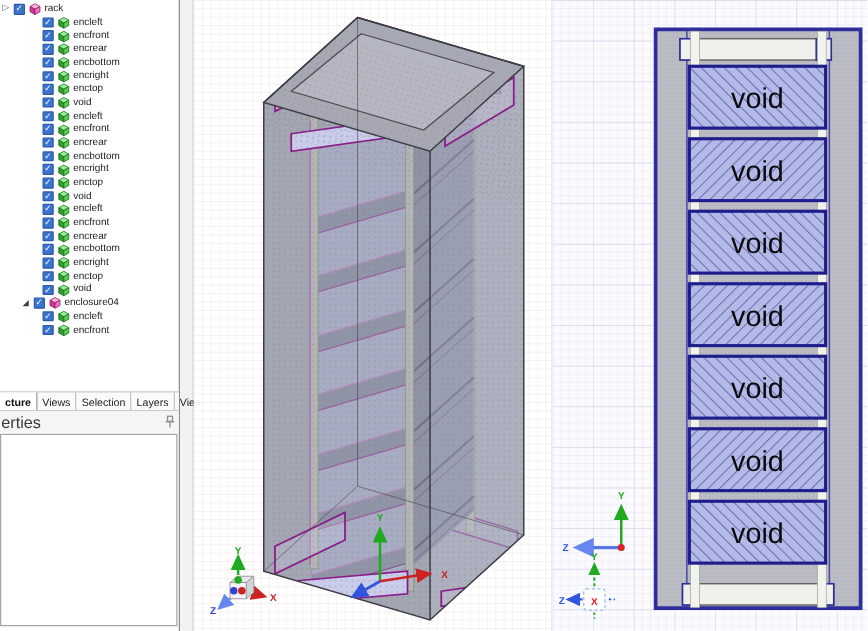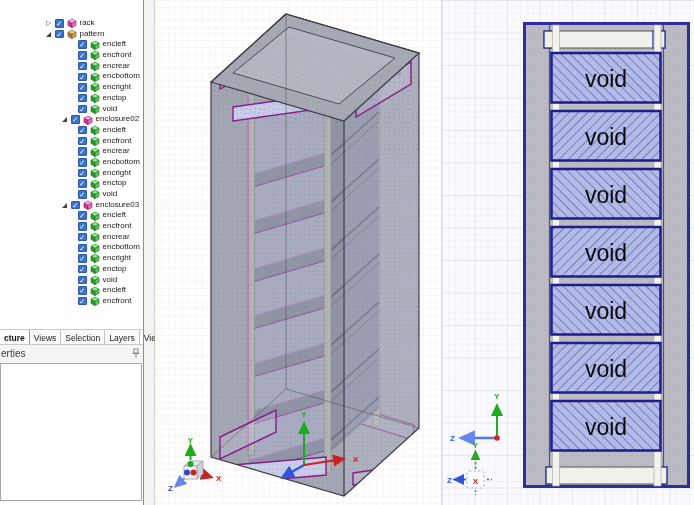--- a/index.html
+++ b/index.html
@@ -3,41 +3,41 @@
 <meta charset="utf-8">
 <style>
   html,body{margin:0;padding:0;}
   body{width:694px;height:505px;overflow:hidden;background:#fff;
        font-family:"Liberation Sans",sans-serif;-webkit-font-smoothing:antialiased;}
   #app{display:flex;width:694px;height:505px;}
 
   
   #leftpanel{width:143px;min-width:143px;height:505px;background:#fff;
              border-right:1px solid #8e8e8e;display:flex;flex-direction:column;position:relative;}
-  #tree{height:311px;overflow:hidden;padding-top:18px;margin-left:44px;}
+  #tree{height:311px;overflow:hidden;padding-top:2px;}
   .trow{height:10.7px;line-height:10.7px;display:flex;align-items:center;white-space:nowrap;}
   .exp{width:9px;min-width:9px;display:inline-block;font-size:7px;color:#555;line-height:10px;}
   .exp.open{width:0;height:0;border-left:5px solid transparent;border-bottom:5px solid #404040;
             margin-right:4px;min-width:0;}
   .cb{width:8.5px;height:8.5px;min-width:8.5px;background:#3b74cc;border:1px solid #2d5aa8;
       border-radius:1px;color:#fff;font-size:7px;line-height:8px;text-align:center;
       box-sizing:border-box;margin-right:3px;}
   .ticon{width:10px;min-width:10px;height:10px;margin-right:3px;display:inline-block;}
   .ticon svg{display:block;}
   .tlabel{font-size:8px;color:#1c1c1c;}
 
   
   #tabbar{height:14px;border-top:1px solid #c9c9c9;border-bottom:1px solid #c9c9c9;
           background:#fafafa;display:flex;align-items:stretch;font-size:8.5px;color:#222;}
   .tab{padding:1px 4px 0 4px;border-right:1px solid #c4c4c4;display:flex;align-items:center;}
   .tab.sel{background:#fff;border-right:1px solid #9a9a9a;font-weight:bold;color:#111;}
 
   
   #prophead{height:17px;background:#f5f5f7;display:flex;align-items:center;
-            font-size:10px;color:#3a3a3a;position:relative;}
+            font-size:13px;color:#3a3a3a;position:relative;}
   #prophead .title{padding-left:1px;}
   #pin{position:absolute;right:2px;top:3px;width:10px;height:11px;}
   #propbody{flex:1;margin:1px 1px 4px 0;border:1px solid #a6a6a6;background:#fff;}
 
   
   #splitter{width:10px;min-width:10px;background:#f2f2f2;border-right:1px solid #d2d2c2;}
 
   
   #v3d{width:286px;min-width:286px;height:505px;position:relative;background:#fff;}
   #vdivider{width:1px;min-width:1px;background:#dcdce4;}
@@ -58,31 +58,173 @@
           <span class="cb">✓</span>
           <span class="ticon">
             <svg width="10" height="10" viewBox="0 0 10 10">
     <polygon points="1,3.2 5,1 9,3.2 5,5.4" fill="#ffb0e0" stroke="#8a1a60" stroke-width="0.6"></polygon>
     <polygon points="1,3.2 5,5.4 5,9.6 1,7.4" fill="#d03898" stroke="#8a1a60" stroke-width="0.6"></polygon>
     <polygon points="5,5.4 9,3.2 9,7.4 5,9.6" fill="#f070c0" stroke="#8a1a60" stroke-width="0.6"></polygon>
   </svg>
           </span>
           <span class="tlabel">rack</span>
         </div>
-        <div class="trow" style="padding-left:2px">
-          <span class="exp open"></span>
-          <span class="cb">✓</span>
-          <span class="ticon">
-            <svg width="10" height="10" viewBox="0 0 10 10">
-    <polygon points="1,3.2 5,1 9,3.2 5,5.4" fill="#eccf96" stroke="#7a5520" stroke-width="0.6"></polygon>
-    <polygon points="1,3.2 5,5.4 5,9.6 1,7.4" fill="#a87838" stroke="#7a5520" stroke-width="0.6"></polygon>
-    <polygon points="5,5.4 9,3.2 9,7.4 5,9.6" fill="#d2a45e" stroke="#7a5520" stroke-width="0.6"></polygon>
-  </svg>
-          </span>
-          <span class="tlabel">pattern</span>
+        <div class="trow" style="padding-left:34px">
+          <span class="cb">✓</span>
+          <span class="ticon">
+            <svg width="10" height="10" viewBox="0 0 10 10">
+    <polygon points="1,3.2 5,1 9,3.2 5,5.4" fill="#8ff08f" stroke="#1a6a1a" stroke-width="0.6"></polygon>
+    <polygon points="1,3.2 5,5.4 5,9.6 1,7.4" fill="#2f9f2f" stroke="#1a6a1a" stroke-width="0.6"></polygon>
+    <polygon points="5,5.4 9,3.2 9,7.4 5,9.6" fill="#55cc55" stroke="#1a6a1a" stroke-width="0.6"></polygon>
+  </svg>
+          </span>
+          <span class="tlabel">encleft</span>
+        </div>
+        <div class="trow" style="padding-left:34px">
+          <span class="cb">✓</span>
+          <span class="ticon">
+            <svg width="10" height="10" viewBox="0 0 10 10">
+    <polygon points="1,3.2 5,1 9,3.2 5,5.4" fill="#8ff08f" stroke="#1a6a1a" stroke-width="0.6"></polygon>
+    <polygon points="1,3.2 5,5.4 5,9.6 1,7.4" fill="#2f9f2f" stroke="#1a6a1a" stroke-width="0.6"></polygon>
+    <polygon points="5,5.4 9,3.2 9,7.4 5,9.6" fill="#55cc55" stroke="#1a6a1a" stroke-width="0.6"></polygon>
+  </svg>
+          </span>
+          <span class="tlabel">encfront</span>
+        </div>
+        <div class="trow" style="padding-left:34px">
+          <span class="cb">✓</span>
+          <span class="ticon">
+            <svg width="10" height="10" viewBox="0 0 10 10">
+    <polygon points="1,3.2 5,1 9,3.2 5,5.4" fill="#8ff08f" stroke="#1a6a1a" stroke-width="0.6"></polygon>
+    <polygon points="1,3.2 5,5.4 5,9.6 1,7.4" fill="#2f9f2f" stroke="#1a6a1a" stroke-width="0.6"></polygon>
+    <polygon points="5,5.4 9,3.2 9,7.4 5,9.6" fill="#55cc55" stroke="#1a6a1a" stroke-width="0.6"></polygon>
+  </svg>
+          </span>
+          <span class="tlabel">encrear</span>
+        </div>
+        <div class="trow" style="padding-left:34px">
+          <span class="cb">✓</span>
+          <span class="ticon">
+            <svg width="10" height="10" viewBox="0 0 10 10">
+    <polygon points="1,3.2 5,1 9,3.2 5,5.4" fill="#8ff08f" stroke="#1a6a1a" stroke-width="0.6"></polygon>
+    <polygon points="1,3.2 5,5.4 5,9.6 1,7.4" fill="#2f9f2f" stroke="#1a6a1a" stroke-width="0.6"></polygon>
+    <polygon points="5,5.4 9,3.2 9,7.4 5,9.6" fill="#55cc55" stroke="#1a6a1a" stroke-width="0.6"></polygon>
+  </svg>
+          </span>
+          <span class="tlabel">encbottom</span>
+        </div>
+        <div class="trow" style="padding-left:34px">
+          <span class="cb">✓</span>
+          <span class="ticon">
+            <svg width="10" height="10" viewBox="0 0 10 10">
+    <polygon points="1,3.2 5,1 9,3.2 5,5.4" fill="#8ff08f" stroke="#1a6a1a" stroke-width="0.6"></polygon>
+    <polygon points="1,3.2 5,5.4 5,9.6 1,7.4" fill="#2f9f2f" stroke="#1a6a1a" stroke-width="0.6"></polygon>
+    <polygon points="5,5.4 9,3.2 9,7.4 5,9.6" fill="#55cc55" stroke="#1a6a1a" stroke-width="0.6"></polygon>
+  </svg>
+          </span>
+          <span class="tlabel">encright</span>
+        </div>
+        <div class="trow" style="padding-left:34px">
+          <span class="cb">✓</span>
+          <span class="ticon">
+            <svg width="10" height="10" viewBox="0 0 10 10">
+    <polygon points="1,3.2 5,1 9,3.2 5,5.4" fill="#8ff08f" stroke="#1a6a1a" stroke-width="0.6"></polygon>
+    <polygon points="1,3.2 5,5.4 5,9.6 1,7.4" fill="#2f9f2f" stroke="#1a6a1a" stroke-width="0.6"></polygon>
+    <polygon points="5,5.4 9,3.2 9,7.4 5,9.6" fill="#55cc55" stroke="#1a6a1a" stroke-width="0.6"></polygon>
+  </svg>
+          </span>
+          <span class="tlabel">enctop</span>
+        </div>
+        <div class="trow" style="padding-left:34px">
+          <span class="cb">✓</span>
+          <span class="ticon">
+            <svg width="10" height="10" viewBox="0 0 10 10">
+    <polygon points="1,3.2 5,1 9,3.2 5,5.4" fill="#8ff08f" stroke="#1a6a1a" stroke-width="0.6"></polygon>
+    <polygon points="1,3.2 5,5.4 5,9.6 1,7.4" fill="#2f9f2f" stroke="#1a6a1a" stroke-width="0.6"></polygon>
+    <polygon points="5,5.4 9,3.2 9,7.4 5,9.6" fill="#55cc55" stroke="#1a6a1a" stroke-width="0.6"></polygon>
+  </svg>
+          </span>
+          <span class="tlabel">void</span>
+        </div>
+        <div class="trow" style="padding-left:34px">
+          <span class="cb">✓</span>
+          <span class="ticon">
+            <svg width="10" height="10" viewBox="0 0 10 10">
+    <polygon points="1,3.2 5,1 9,3.2 5,5.4" fill="#8ff08f" stroke="#1a6a1a" stroke-width="0.6"></polygon>
+    <polygon points="1,3.2 5,5.4 5,9.6 1,7.4" fill="#2f9f2f" stroke="#1a6a1a" stroke-width="0.6"></polygon>
+    <polygon points="5,5.4 9,3.2 9,7.4 5,9.6" fill="#55cc55" stroke="#1a6a1a" stroke-width="0.6"></polygon>
+  </svg>
+          </span>
+          <span class="tlabel">encleft</span>
+        </div>
+        <div class="trow" style="padding-left:34px">
+          <span class="cb">✓</span>
+          <span class="ticon">
+            <svg width="10" height="10" viewBox="0 0 10 10">
+    <polygon points="1,3.2 5,1 9,3.2 5,5.4" fill="#8ff08f" stroke="#1a6a1a" stroke-width="0.6"></polygon>
+    <polygon points="1,3.2 5,5.4 5,9.6 1,7.4" fill="#2f9f2f" stroke="#1a6a1a" stroke-width="0.6"></polygon>
+    <polygon points="5,5.4 9,3.2 9,7.4 5,9.6" fill="#55cc55" stroke="#1a6a1a" stroke-width="0.6"></polygon>
+  </svg>
+          </span>
+          <span class="tlabel">encfront</span>
+        </div>
+        <div class="trow" style="padding-left:34px">
+          <span class="cb">✓</span>
+          <span class="ticon">
+            <svg width="10" height="10" viewBox="0 0 10 10">
+    <polygon points="1,3.2 5,1 9,3.2 5,5.4" fill="#8ff08f" stroke="#1a6a1a" stroke-width="0.6"></polygon>
+    <polygon points="1,3.2 5,5.4 5,9.6 1,7.4" fill="#2f9f2f" stroke="#1a6a1a" stroke-width="0.6"></polygon>
+    <polygon points="5,5.4 9,3.2 9,7.4 5,9.6" fill="#55cc55" stroke="#1a6a1a" stroke-width="0.6"></polygon>
+  </svg>
+          </span>
+          <span class="tlabel">encrear</span>
+        </div>
+        <div class="trow" style="padding-left:34px">
+          <span class="cb">✓</span>
+          <span class="ticon">
+            <svg width="10" height="10" viewBox="0 0 10 10">
+    <polygon points="1,3.2 5,1 9,3.2 5,5.4" fill="#8ff08f" stroke="#1a6a1a" stroke-width="0.6"></polygon>
+    <polygon points="1,3.2 5,5.4 5,9.6 1,7.4" fill="#2f9f2f" stroke="#1a6a1a" stroke-width="0.6"></polygon>
+    <polygon points="5,5.4 9,3.2 9,7.4 5,9.6" fill="#55cc55" stroke="#1a6a1a" stroke-width="0.6"></polygon>
+  </svg>
+          </span>
+          <span class="tlabel">encbottom</span>
+        </div>
+        <div class="trow" style="padding-left:34px">
+          <span class="cb">✓</span>
+          <span class="ticon">
+            <svg width="10" height="10" viewBox="0 0 10 10">
+    <polygon points="1,3.2 5,1 9,3.2 5,5.4" fill="#8ff08f" stroke="#1a6a1a" stroke-width="0.6"></polygon>
+    <polygon points="1,3.2 5,5.4 5,9.6 1,7.4" fill="#2f9f2f" stroke="#1a6a1a" stroke-width="0.6"></polygon>
+    <polygon points="5,5.4 9,3.2 9,7.4 5,9.6" fill="#55cc55" stroke="#1a6a1a" stroke-width="0.6"></polygon>
+  </svg>
+          </span>
+          <span class="tlabel">encright</span>
+        </div>
+        <div class="trow" style="padding-left:34px">
+          <span class="cb">✓</span>
+          <span class="ticon">
+            <svg width="10" height="10" viewBox="0 0 10 10">
+    <polygon points="1,3.2 5,1 9,3.2 5,5.4" fill="#8ff08f" stroke="#1a6a1a" stroke-width="0.6"></polygon>
+    <polygon points="1,3.2 5,5.4 5,9.6 1,7.4" fill="#2f9f2f" stroke="#1a6a1a" stroke-width="0.6"></polygon>
+    <polygon points="5,5.4 9,3.2 9,7.4 5,9.6" fill="#55cc55" stroke="#1a6a1a" stroke-width="0.6"></polygon>
+  </svg>
+          </span>
+          <span class="tlabel">enctop</span>
+        </div>
+        <div class="trow" style="padding-left:34px">
+          <span class="cb">✓</span>
+          <span class="ticon">
+            <svg width="10" height="10" viewBox="0 0 10 10">
+    <polygon points="1,3.2 5,1 9,3.2 5,5.4" fill="#8ff08f" stroke="#1a6a1a" stroke-width="0.6"></polygon>
+    <polygon points="1,3.2 5,5.4 5,9.6 1,7.4" fill="#2f9f2f" stroke="#1a6a1a" stroke-width="0.6"></polygon>
+    <polygon points="5,5.4 9,3.2 9,7.4 5,9.6" fill="#55cc55" stroke="#1a6a1a" stroke-width="0.6"></polygon>
+  </svg>
+          </span>
+          <span class="tlabel">void</span>
         </div>
         <div class="trow" style="padding-left:34px">
           <span class="cb">✓</span>
           <span class="ticon">
             <svg width="10" height="10" viewBox="0 0 10 10">
     <polygon points="1,3.2 5,1 9,3.2 5,5.4" fill="#8ff08f" stroke="#1a6a1a" stroke-width="0.6"></polygon>
     <polygon points="1,3.2 5,5.4 5,9.6 1,7.4" fill="#2f9f2f" stroke="#1a6a1a" stroke-width="0.6"></polygon>
     <polygon points="5,5.4 9,3.2 9,7.4 5,9.6" fill="#55cc55" stroke="#1a6a1a" stroke-width="0.6"></polygon>
   </svg>
           </span>
@@ -157,187 +299,21 @@
         <div class="trow" style="padding-left:18px">
           <span class="exp open"></span>
           <span class="cb">✓</span>
           <span class="ticon">
             <svg width="10" height="10" viewBox="0 0 10 10">
     <polygon points="1,3.2 5,1 9,3.2 5,5.4" fill="#ffb0e0" stroke="#8a1a60" stroke-width="0.6"></polygon>
     <polygon points="1,3.2 5,5.4 5,9.6 1,7.4" fill="#d03898" stroke="#8a1a60" stroke-width="0.6"></polygon>
     <polygon points="5,5.4 9,3.2 9,7.4 5,9.6" fill="#f070c0" stroke="#8a1a60" stroke-width="0.6"></polygon>
   </svg>
           </span>
-          <span class="tlabel">enclosure02</span>
-        </div>
-        <div class="trow" style="padding-left:34px">
-          <span class="cb">✓</span>
-          <span class="ticon">
-            <svg width="10" height="10" viewBox="0 0 10 10">
-    <polygon points="1,3.2 5,1 9,3.2 5,5.4" fill="#8ff08f" stroke="#1a6a1a" stroke-width="0.6"></polygon>
-    <polygon points="1,3.2 5,5.4 5,9.6 1,7.4" fill="#2f9f2f" stroke="#1a6a1a" stroke-width="0.6"></polygon>
-    <polygon points="5,5.4 9,3.2 9,7.4 5,9.6" fill="#55cc55" stroke="#1a6a1a" stroke-width="0.6"></polygon>
-  </svg>
-          </span>
-          <span class="tlabel">encleft</span>
-        </div>
-        <div class="trow" style="padding-left:34px">
-          <span class="cb">✓</span>
-          <span class="ticon">
-            <svg width="10" height="10" viewBox="0 0 10 10">
-    <polygon points="1,3.2 5,1 9,3.2 5,5.4" fill="#8ff08f" stroke="#1a6a1a" stroke-width="0.6"></polygon>
-    <polygon points="1,3.2 5,5.4 5,9.6 1,7.4" fill="#2f9f2f" stroke="#1a6a1a" stroke-width="0.6"></polygon>
-    <polygon points="5,5.4 9,3.2 9,7.4 5,9.6" fill="#55cc55" stroke="#1a6a1a" stroke-width="0.6"></polygon>
-  </svg>
-          </span>
-          <span class="tlabel">encfront</span>
-        </div>
-        <div class="trow" style="padding-left:34px">
-          <span class="cb">✓</span>
-          <span class="ticon">
-            <svg width="10" height="10" viewBox="0 0 10 10">
-    <polygon points="1,3.2 5,1 9,3.2 5,5.4" fill="#8ff08f" stroke="#1a6a1a" stroke-width="0.6"></polygon>
-    <polygon points="1,3.2 5,5.4 5,9.6 1,7.4" fill="#2f9f2f" stroke="#1a6a1a" stroke-width="0.6"></polygon>
-    <polygon points="5,5.4 9,3.2 9,7.4 5,9.6" fill="#55cc55" stroke="#1a6a1a" stroke-width="0.6"></polygon>
-  </svg>
-          </span>
-          <span class="tlabel">encrear</span>
-        </div>
-        <div class="trow" style="padding-left:34px">
-          <span class="cb">✓</span>
-          <span class="ticon">
-            <svg width="10" height="10" viewBox="0 0 10 10">
-    <polygon points="1,3.2 5,1 9,3.2 5,5.4" fill="#8ff08f" stroke="#1a6a1a" stroke-width="0.6"></polygon>
-    <polygon points="1,3.2 5,5.4 5,9.6 1,7.4" fill="#2f9f2f" stroke="#1a6a1a" stroke-width="0.6"></polygon>
-    <polygon points="5,5.4 9,3.2 9,7.4 5,9.6" fill="#55cc55" stroke="#1a6a1a" stroke-width="0.6"></polygon>
-  </svg>
-          </span>
-          <span class="tlabel">encbottom</span>
-        </div>
-        <div class="trow" style="padding-left:34px">
-          <span class="cb">✓</span>
-          <span class="ticon">
-            <svg width="10" height="10" viewBox="0 0 10 10">
-    <polygon points="1,3.2 5,1 9,3.2 5,5.4" fill="#8ff08f" stroke="#1a6a1a" stroke-width="0.6"></polygon>
-    <polygon points="1,3.2 5,5.4 5,9.6 1,7.4" fill="#2f9f2f" stroke="#1a6a1a" stroke-width="0.6"></polygon>
-    <polygon points="5,5.4 9,3.2 9,7.4 5,9.6" fill="#55cc55" stroke="#1a6a1a" stroke-width="0.6"></polygon>
-  </svg>
-          </span>
-          <span class="tlabel">encright</span>
-        </div>
-        <div class="trow" style="padding-left:34px">
-          <span class="cb">✓</span>
-          <span class="ticon">
-            <svg width="10" height="10" viewBox="0 0 10 10">
-    <polygon points="1,3.2 5,1 9,3.2 5,5.4" fill="#8ff08f" stroke="#1a6a1a" stroke-width="0.6"></polygon>
-    <polygon points="1,3.2 5,5.4 5,9.6 1,7.4" fill="#2f9f2f" stroke="#1a6a1a" stroke-width="0.6"></polygon>
-    <polygon points="5,5.4 9,3.2 9,7.4 5,9.6" fill="#55cc55" stroke="#1a6a1a" stroke-width="0.6"></polygon>
-  </svg>
-          </span>
-          <span class="tlabel">enctop</span>
-        </div>
-        <div class="trow" style="padding-left:34px">
-          <span class="cb">✓</span>
-          <span class="ticon">
-            <svg width="10" height="10" viewBox="0 0 10 10">
-    <polygon points="1,3.2 5,1 9,3.2 5,5.4" fill="#8ff08f" stroke="#1a6a1a" stroke-width="0.6"></polygon>
-    <polygon points="1,3.2 5,5.4 5,9.6 1,7.4" fill="#2f9f2f" stroke="#1a6a1a" stroke-width="0.6"></polygon>
-    <polygon points="5,5.4 9,3.2 9,7.4 5,9.6" fill="#55cc55" stroke="#1a6a1a" stroke-width="0.6"></polygon>
-  </svg>
-          </span>
-          <span class="tlabel">void</span>
-        </div>
-        <div class="trow" style="padding-left:18px">
-          <span class="exp open"></span>
-          <span class="cb">✓</span>
-          <span class="ticon">
-            <svg width="10" height="10" viewBox="0 0 10 10">
-    <polygon points="1,3.2 5,1 9,3.2 5,5.4" fill="#ffb0e0" stroke="#8a1a60" stroke-width="0.6"></polygon>
-    <polygon points="1,3.2 5,5.4 5,9.6 1,7.4" fill="#d03898" stroke="#8a1a60" stroke-width="0.6"></polygon>
-    <polygon points="5,5.4 9,3.2 9,7.4 5,9.6" fill="#f070c0" stroke="#8a1a60" stroke-width="0.6"></polygon>
-  </svg>
-          </span>
-          <span class="tlabel">enclosure03</span>
-        </div>
-        <div class="trow" style="padding-left:34px">
-          <span class="cb">✓</span>
-          <span class="ticon">
-            <svg width="10" height="10" viewBox="0 0 10 10">
-    <polygon points="1,3.2 5,1 9,3.2 5,5.4" fill="#8ff08f" stroke="#1a6a1a" stroke-width="0.6"></polygon>
-    <polygon points="1,3.2 5,5.4 5,9.6 1,7.4" fill="#2f9f2f" stroke="#1a6a1a" stroke-width="0.6"></polygon>
-    <polygon points="5,5.4 9,3.2 9,7.4 5,9.6" fill="#55cc55" stroke="#1a6a1a" stroke-width="0.6"></polygon>
-  </svg>
-          </span>
-          <span class="tlabel">encleft</span>
-        </div>
-        <div class="trow" style="padding-left:34px">
-          <span class="cb">✓</span>
-          <span class="ticon">
-            <svg width="10" height="10" viewBox="0 0 10 10">
-    <polygon points="1,3.2 5,1 9,3.2 5,5.4" fill="#8ff08f" stroke="#1a6a1a" stroke-width="0.6"></polygon>
-    <polygon points="1,3.2 5,5.4 5,9.6 1,7.4" fill="#2f9f2f" stroke="#1a6a1a" stroke-width="0.6"></polygon>
-    <polygon points="5,5.4 9,3.2 9,7.4 5,9.6" fill="#55cc55" stroke="#1a6a1a" stroke-width="0.6"></polygon>
-  </svg>
-          </span>
-          <span class="tlabel">encfront</span>
-        </div>
-        <div class="trow" style="padding-left:34px">
-          <span class="cb">✓</span>
-          <span class="ticon">
-            <svg width="10" height="10" viewBox="0 0 10 10">
-    <polygon points="1,3.2 5,1 9,3.2 5,5.4" fill="#8ff08f" stroke="#1a6a1a" stroke-width="0.6"></polygon>
-    <polygon points="1,3.2 5,5.4 5,9.6 1,7.4" fill="#2f9f2f" stroke="#1a6a1a" stroke-width="0.6"></polygon>
-    <polygon points="5,5.4 9,3.2 9,7.4 5,9.6" fill="#55cc55" stroke="#1a6a1a" stroke-width="0.6"></polygon>
-  </svg>
-          </span>
-          <span class="tlabel">encrear</span>
-        </div>
-        <div class="trow" style="padding-left:34px">
-          <span class="cb">✓</span>
-          <span class="ticon">
-            <svg width="10" height="10" viewBox="0 0 10 10">
-    <polygon points="1,3.2 5,1 9,3.2 5,5.4" fill="#8ff08f" stroke="#1a6a1a" stroke-width="0.6"></polygon>
-    <polygon points="1,3.2 5,5.4 5,9.6 1,7.4" fill="#2f9f2f" stroke="#1a6a1a" stroke-width="0.6"></polygon>
-    <polygon points="5,5.4 9,3.2 9,7.4 5,9.6" fill="#55cc55" stroke="#1a6a1a" stroke-width="0.6"></polygon>
-  </svg>
-          </span>
-          <span class="tlabel">encbottom</span>
-        </div>
-        <div class="trow" style="padding-left:34px">
-          <span class="cb">✓</span>
-          <span class="ticon">
-            <svg width="10" height="10" viewBox="0 0 10 10">
-    <polygon points="1,3.2 5,1 9,3.2 5,5.4" fill="#8ff08f" stroke="#1a6a1a" stroke-width="0.6"></polygon>
-    <polygon points="1,3.2 5,5.4 5,9.6 1,7.4" fill="#2f9f2f" stroke="#1a6a1a" stroke-width="0.6"></polygon>
-    <polygon points="5,5.4 9,3.2 9,7.4 5,9.6" fill="#55cc55" stroke="#1a6a1a" stroke-width="0.6"></polygon>
-  </svg>
-          </span>
-          <span class="tlabel">encright</span>
-        </div>
-        <div class="trow" style="padding-left:34px">
-          <span class="cb">✓</span>
-          <span class="ticon">
-            <svg width="10" height="10" viewBox="0 0 10 10">
-    <polygon points="1,3.2 5,1 9,3.2 5,5.4" fill="#8ff08f" stroke="#1a6a1a" stroke-width="0.6"></polygon>
-    <polygon points="1,3.2 5,5.4 5,9.6 1,7.4" fill="#2f9f2f" stroke="#1a6a1a" stroke-width="0.6"></polygon>
-    <polygon points="5,5.4 9,3.2 9,7.4 5,9.6" fill="#55cc55" stroke="#1a6a1a" stroke-width="0.6"></polygon>
-  </svg>
-          </span>
-          <span class="tlabel">enctop</span>
-        </div>
-        <div class="trow" style="padding-left:34px">
-          <span class="cb">✓</span>
-          <span class="ticon">
-            <svg width="10" height="10" viewBox="0 0 10 10">
-    <polygon points="1,3.2 5,1 9,3.2 5,5.4" fill="#8ff08f" stroke="#1a6a1a" stroke-width="0.6"></polygon>
-    <polygon points="1,3.2 5,5.4 5,9.6 1,7.4" fill="#2f9f2f" stroke="#1a6a1a" stroke-width="0.6"></polygon>
-    <polygon points="5,5.4 9,3.2 9,7.4 5,9.6" fill="#55cc55" stroke="#1a6a1a" stroke-width="0.6"></polygon>
-  </svg>
-          </span>
-          <span class="tlabel">void</span>
+          <span class="tlabel">enclosure04</span>
         </div>
         <div class="trow" style="padding-left:34px">
           <span class="cb">✓</span>
           <span class="ticon">
             <svg width="10" height="10" viewBox="0 0 10 10">
     <polygon points="1,3.2 5,1 9,3.2 5,5.4" fill="#8ff08f" stroke="#1a6a1a" stroke-width="0.6"></polygon>
     <polygon points="1,3.2 5,5.4 5,9.6 1,7.4" fill="#2f9f2f" stroke="#1a6a1a" stroke-width="0.6"></polygon>
     <polygon points="5,5.4 9,3.2 9,7.4 5,9.6" fill="#55cc55" stroke="#1a6a1a" stroke-width="0.6"></polygon>
   </svg>
           </span>

